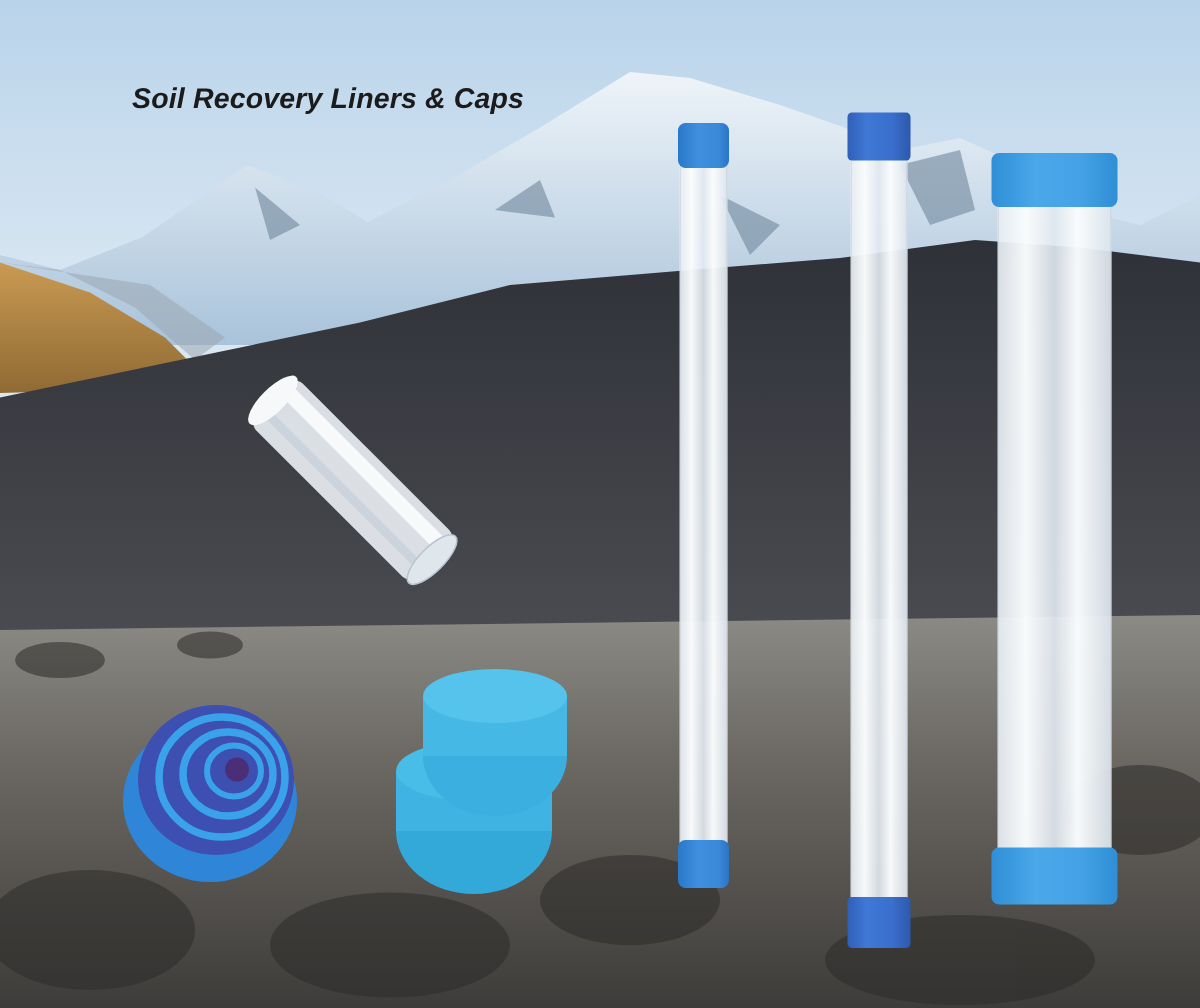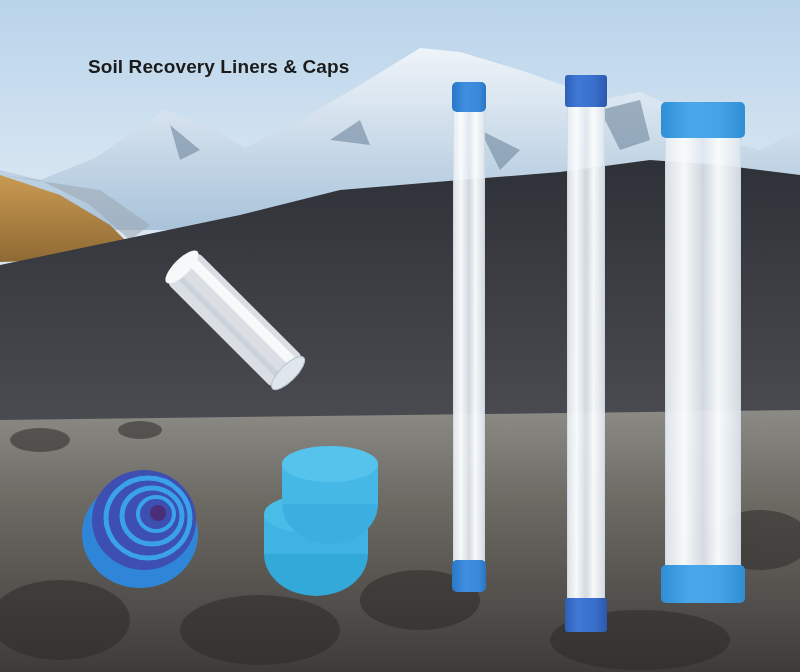--- a/index.html
+++ b/index.html
@@ -1,20 +1,20 @@
 <!DOCTYPE html>
 <html><head>
 <meta charset="utf-8">
 <style>
   html,body{margin:0;padding:0;}
   body{width:800px;height:672px;overflow:hidden;position:relative;font-family:"Liberation Sans",sans-serif;}
   .scene{position:absolute;inset:0;overflow:hidden;
     background:linear-gradient(180deg,#b9d3ea 0%,#cfe1f0 20%,#d9e7f1 30%,#dce8f0 40%);}
   .abs{position:absolute;}
-  .title{left:88px;top:56px;font-size:19px;font-weight:bold;color:#1b1b1b;letter-spacing:0.1px;white-space:nowrap;}
+  .title{left:88px;top:56px;font-size:19px;font-weight:bold;color:#1b1b1b;letter-spacing:0.1px;white-space:nowrap;font-style:italic;}
   svg.bg{position:absolute;left:0;top:0;}
   .tube{position:absolute;
     background:linear-gradient(90deg,rgba(230,236,242,0.92) 0%,rgba(250,252,253,0.98) 25%,rgba(225,232,240,0.9) 50%,rgba(250,252,253,0.98) 70%,rgba(220,228,236,0.92) 100%);
     box-shadow:inset 0 0 0 1px rgba(200,210,220,0.6);}
   .cap{position:absolute;border-radius:3px;}
   .cap.dark{background:linear-gradient(90deg,#2f5fb8 0%,#3f78d6 30%,#3a6fcc 70%,#2c59ad 100%);}
   .cap.light{background:linear-gradient(90deg,#2f8fd6 0%,#4aa7ea 35%,#45a2e6 70%,#2f8ed4 100%);border-radius:5px;}
 </style>
 </head>
 <body>

